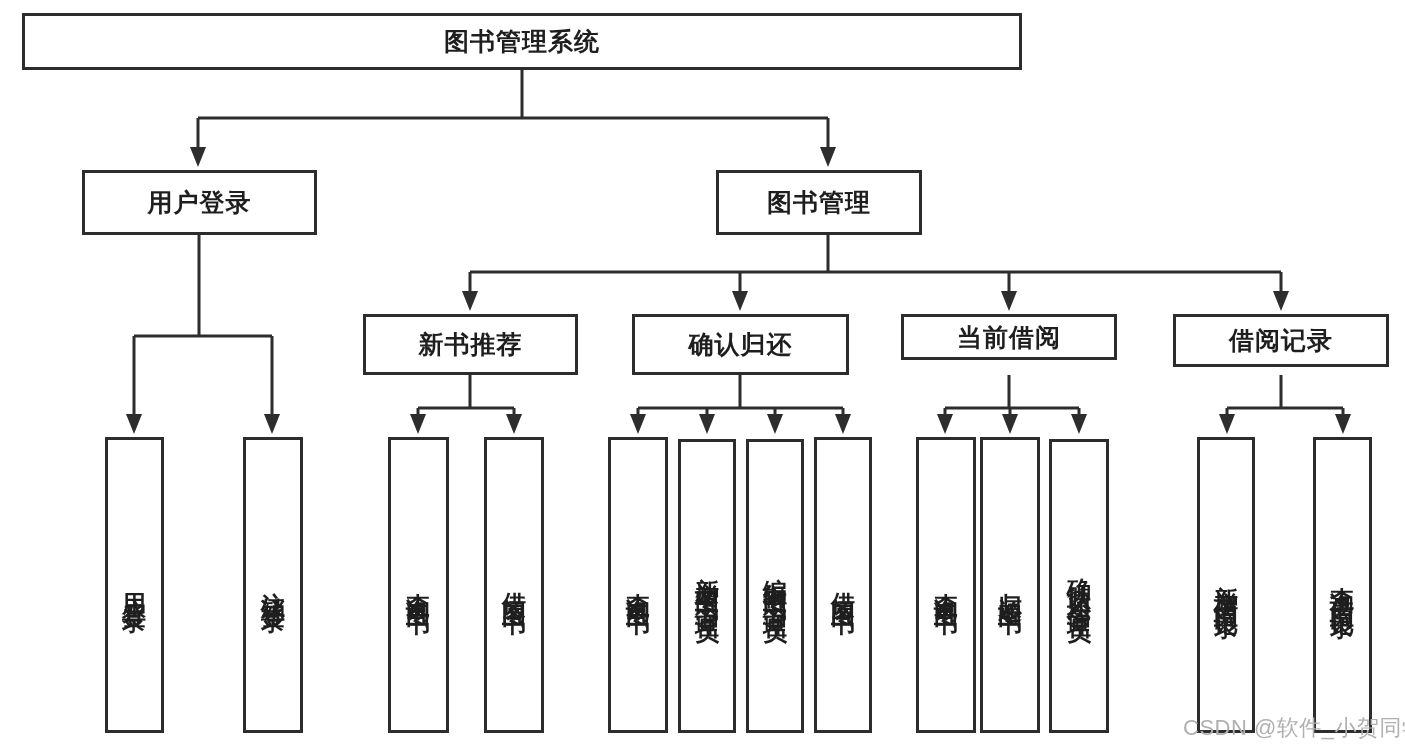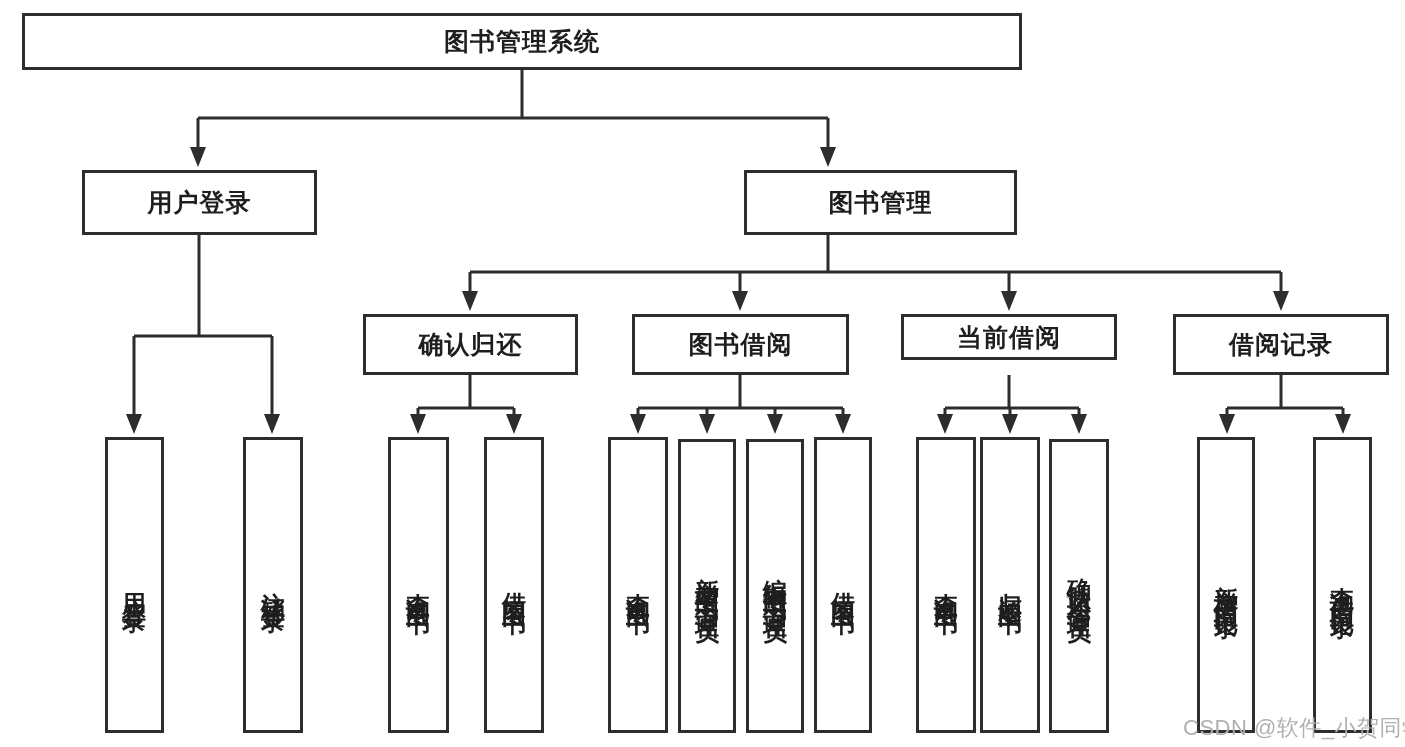--- a/index.html
+++ b/index.html
@@ -81,25 +81,25 @@
       <path d="M 937 414 L 953 414 L 945 434 Z" fill="#2d2d2d" stroke="none"></path>
       <path d="M 1002 414 L 1018 414 L 1010 434 Z" fill="#2d2d2d" stroke="none"></path>
       <path d="M 1071 414 L 1087 414 L 1079 434 Z" fill="#2d2d2d" stroke="none"></path>
       <path d="M 1281 375 V 408 M 1227 408 H 1343 M 1227 408 V 418 M 1343 408 V 418" fill="none" stroke="#2d2d2d" stroke-width="3"></path>
       <path d="M 1219 414 L 1235 414 L 1227 434 Z" fill="#2d2d2d" stroke="none"></path>
       <path d="M 1335 414 L 1351 414 L 1343 434 Z" fill="#2d2d2d" stroke="none"></path>
     </svg>
   <div id="nodes">
       <div class="box h" style="left: 22px; top: 13px; width: 1000px; height: 57px;">图书管理系统</div>
       <div class="box h" style="left: 82px; top: 170px; width: 235px; height: 65px;">用户登录</div>
-      <div class="box h" style="left: 744px; top: 170px; width: 273px; height: 65px;">图书管理</div>
-      <div class="box h" style="left: 363px; top: 314px; width: 215px; height: 61px;">确认归还</div>
-      <div class="box h" style="left: 632px; top: 314px; width: 217px; height: 61px;">图书借阅</div>
+      <div class="box h" style="left: 716px; top: 170px; width: 206px; height: 65px;">图书管理</div>
+      <div class="box h" style="left: 363px; top: 314px; width: 215px; height: 61px;">新书推荐</div>
+      <div class="box h" style="left: 632px; top: 314px; width: 217px; height: 61px;">确认归还</div>
       <div class="box h" style="left: 901px; top: 314px; width: 216px; height: 46px;">当前借阅</div>
-      <div class="box h" style="left: 1173px; top: 314px; width: 216px; height: 61px;">借阅记录</div>
+      <div class="box h" style="left: 1173px; top: 314px; width: 216px; height: 53px;">借阅记录</div>
       <div class="box v" style="left: 105px; top: 437px; width: 59px; height: 296px; line-height: 53px;">用户登录</div>
       <div class="box v" style="left: 243px; top: 437px; width: 60px; height: 296px; line-height: 54px;">注销登录</div>
       <div class="box v" style="left: 388px; top: 437px; width: 61px; height: 296px; line-height: 55px;">查询图书</div>
       <div class="box v" style="left: 484px; top: 437px; width: 60px; height: 296px; line-height: 54px;">借阅图书</div>
       <div class="box v" style="left: 608px; top: 437px; width: 60px; height: 296px; line-height: 54px;">查询图书</div>
       <div class="box v" style="left: 678px; top: 439px; width: 58px; height: 294px; line-height: 52px;">新增图书（管理员）</div>
       <div class="box v" style="left: 746px; top: 439px; width: 58px; height: 294px; line-height: 52px;">编辑图书（管理员）</div>
       <div class="box v" style="left: 814px; top: 437px; width: 58px; height: 296px; line-height: 52px;">借阅图书</div>
       <div class="box v" style="left: 916px; top: 437px; width: 60px; height: 296px; line-height: 54px;">查询图书</div>
       <div class="box v" style="left: 980px; top: 437px; width: 60px; height: 296px; line-height: 54px;">归还图书</div>

